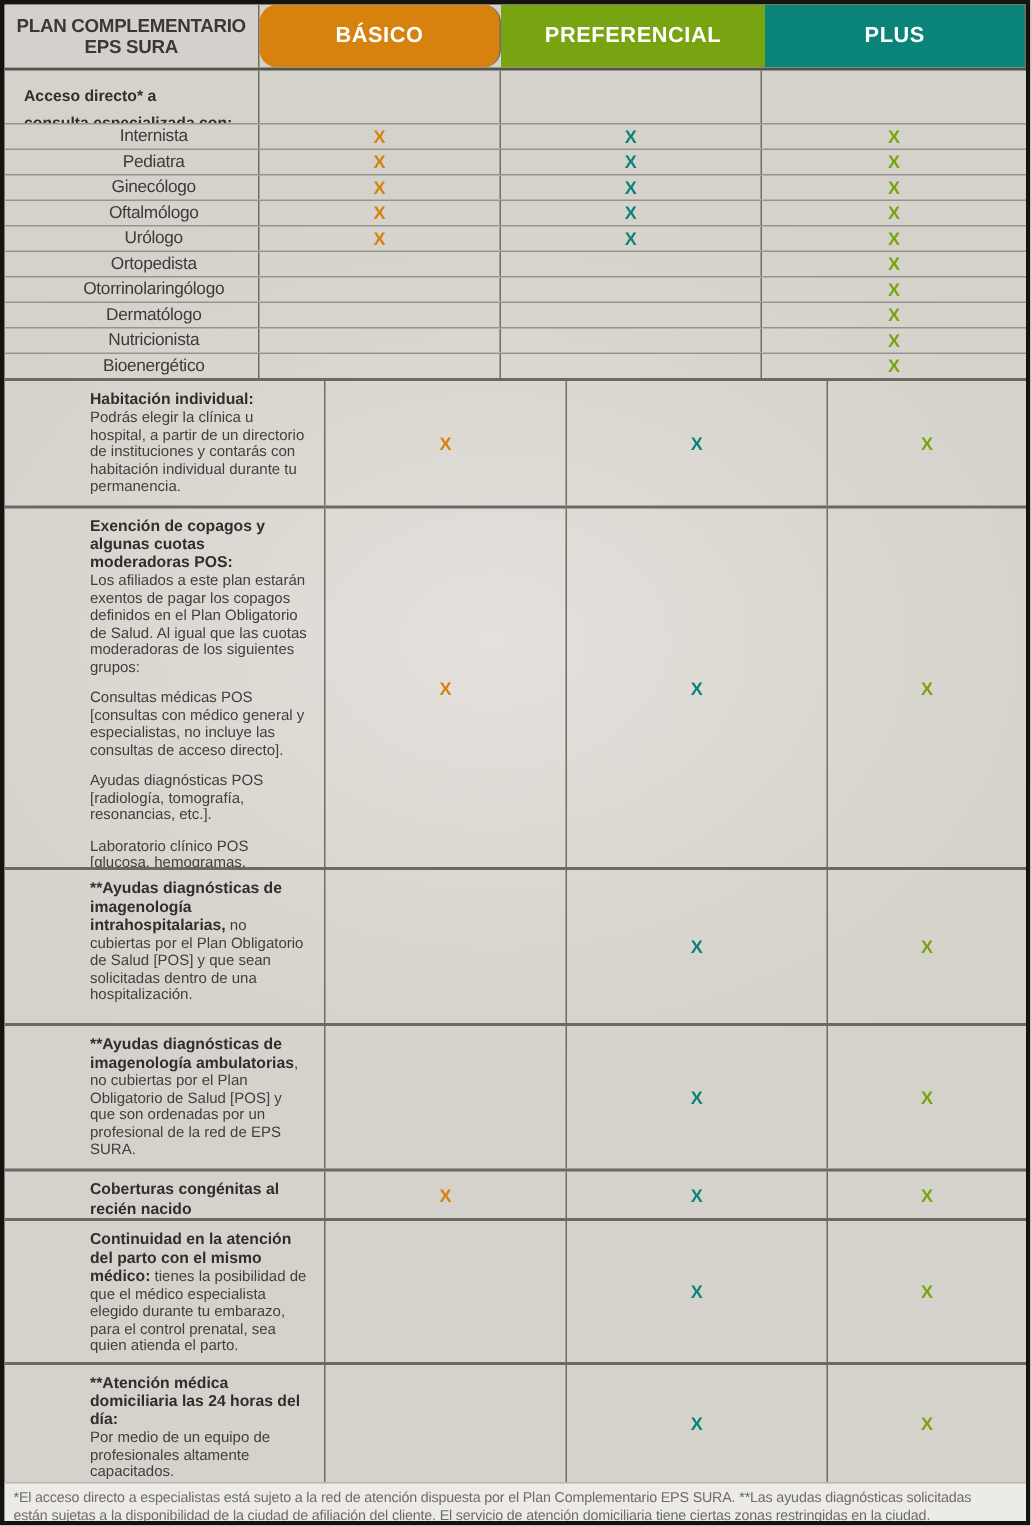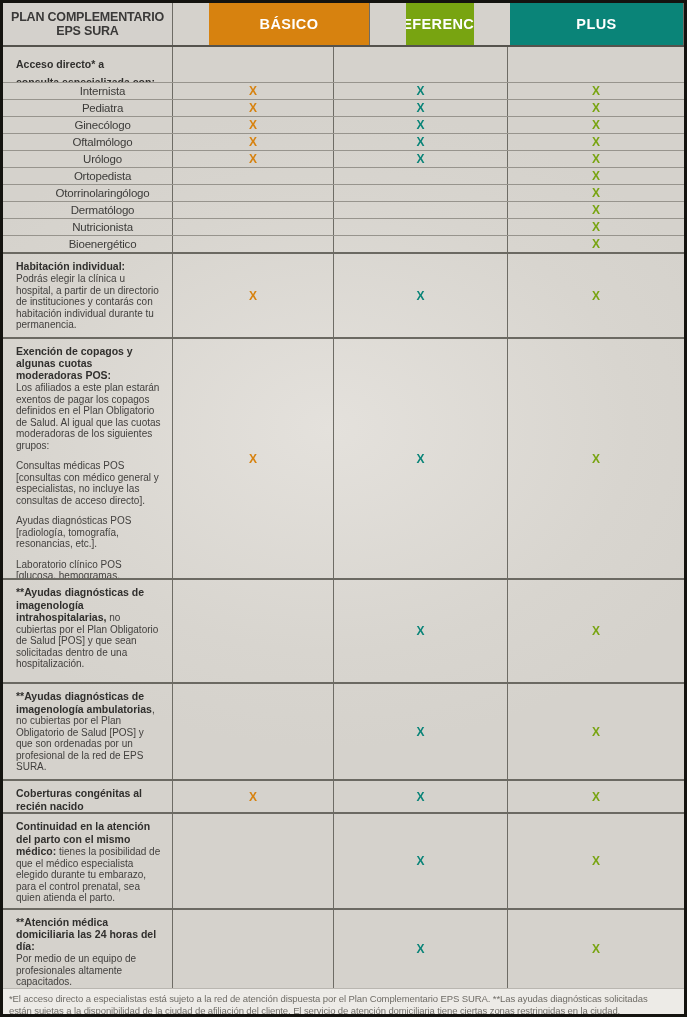--- a/index.html
+++ b/index.html
@@ -17,43 +17,43 @@
     overflow:hidden;
   }
   .row{display:flex;box-sizing:border-box;overflow:hidden;}
   .cell{box-sizing:border-box;overflow:hidden;}
   .c-label{width:170px;border-right:1px solid #6e6c65;}
   .c-b{width:161px;border-right:1px solid #6e6c65;}
   .c-p{width:174px;border-right:1px solid #6e6c65;}
   .c-f{flex:1;}
 
   
-  .row-header{height:44px;border-bottom:2px solid #55534d;gap:36px;}
+  .row-header{height:44px;border-bottom:2px solid #55534d;}
   .row-header .c-label{
     background:#d4d1cc;display:flex;align-items:center;justify-content:center;
     font-weight:bold;font-size:12.5px;line-height:14px;color:#3a3938;
     text-align:center;white-space:pre-line;letter-spacing:-0.2px;
   }
   .plan-cell{display:flex;align-items:center;justify-content:center;
     color:#ffffff;font-weight:bold;font-size:14.5px;letter-spacing:0.4px;}
-  .bg-basico{background:#d7820f;}
+  .bg-basico{background:#d7820f;border-radius:12px;}
   .bg-plus{background:#0a8478;}
   .bg-pref{background:#78a411;}
 
   
   .row-heading{height:35px;}
   .row-heading .c-label{padding:7px 8px 0 13px;}
   .sec-title{font-weight:bold;color:#302f2d;font-size:10.5px;line-height:12px;}
   .pre{white-space:pre-line;}
   .row-spec{height:17px;border-top:1px solid #97948d;}
   .row-spec .c-label{padding-left:30px;font-size:11.5px;line-height:16px;color:#3c3b39;letter-spacing:-0.2px;}
   .row-spec .cell{line-height:16px;text-align:center;}
 
   
-  .row-benefit{border-top:2px solid #6b6962;}
+  .row-benefit{border-top:2px solid #6b6962;padding-left:44px;}
   .row-benefit .c-label{padding:6px 10px 0 13px;font-size:10px;line-height:11.5px;color:#413f3d;}
   .row-benefit .c-b,.row-benefit .c-p,.row-benefit .c-f{
     display:flex;align-items:center;justify-content:center;}
   .sec-title.block{display:block;margin-bottom:1px;}
   .para{margin:9px 0 0 0;}
   p.sec{margin:0;}
 
   
   .mark{font-weight:bold;font-size:12px;}
   .mk0{color:#d7820f;}

